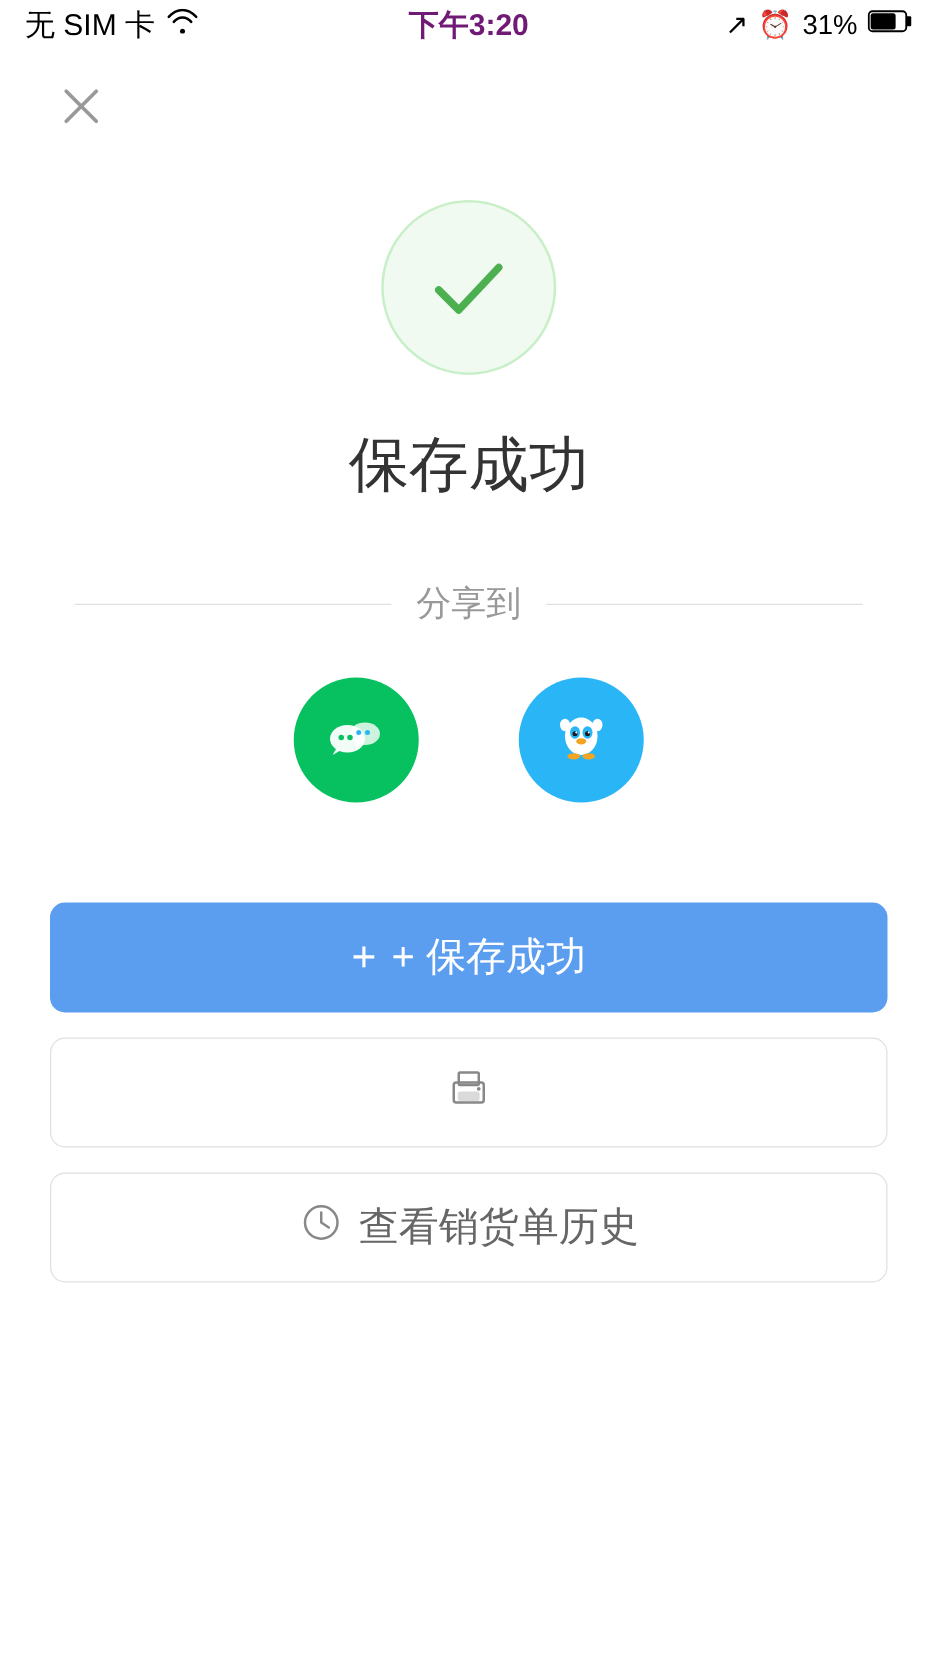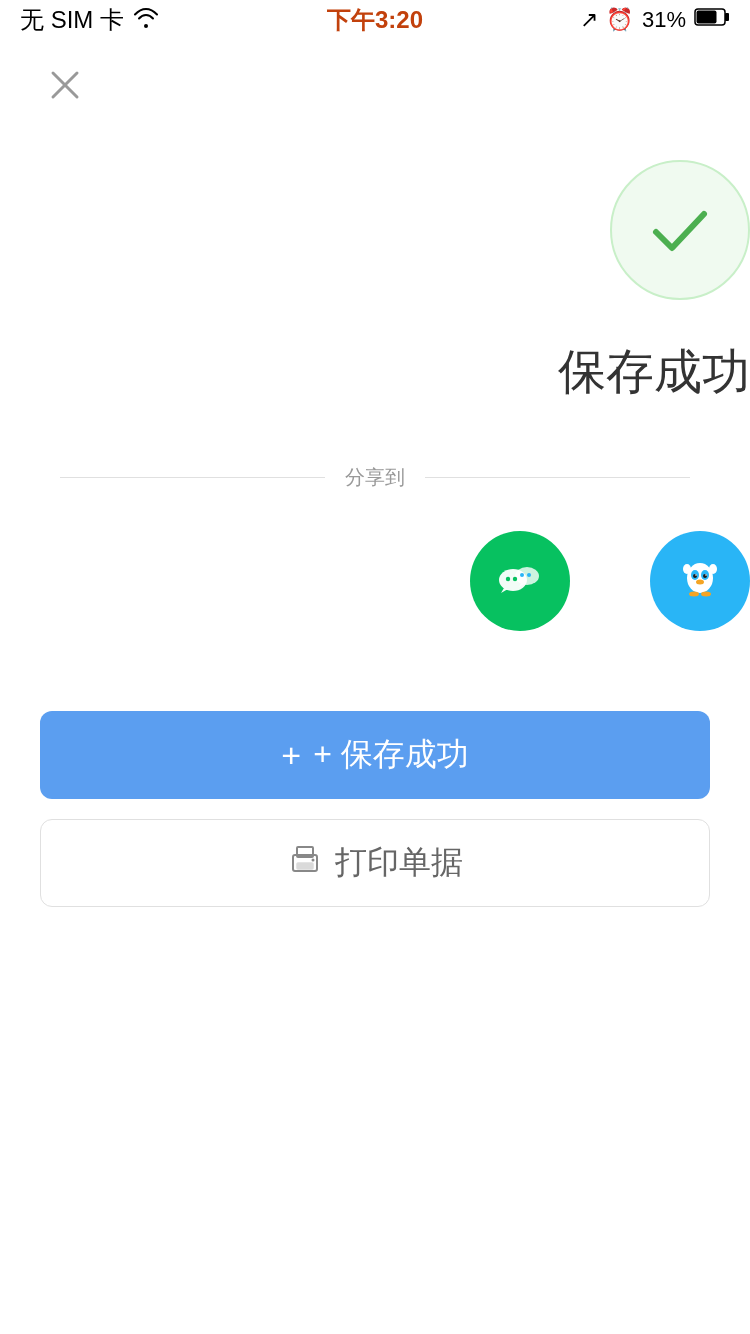--- a/index.html
+++ b/index.html
@@ -27,21 +27,21 @@
       font-weight: 500;
       color: #000;
       display: flex;
       align-items: center;
       gap: 8px;
       text-align: right;
     }
     .status-center {
       font-size: 24px;
       font-weight: 600;
-      color: #c2410c;
+      color: #701a75;
       position: absolute;
       left: 50%;
       transform: translateX(-50%);
     }
     .status-right {
       display: flex;
       align-items: center;
       gap: 8px;
       font-size: 22px;
       color: #000;
@@ -61,21 +61,21 @@
     }
     .close-btn svg {
       width: 32px;
       height: 32px;
     }
 
     
     .main-content {
       display: flex;
       flex-direction: column;
-      align-items: flex-end;
+      align-items: center;
       padding-top: 120px;
     }
 
     
     .success-circle {
       width: 140px;
       height: 140px;
       border-radius: 50%;
       background: #f0faf0;
       border: 2px solid #c8efc8;
@@ -104,21 +104,21 @@
       align-items: center;
       padding: 0 60px;
       margin-bottom: 40px;
     }
     .divider-line {
       flex: 1;
       height: 1px;
       background: #e0e0e0;
     }
     .share-label {
-      font-size: 20px;
+      font-size: 28px;
       color: #999;
       margin: 0 20px;
     }
 
     
     .share-icons {
       display: flex;
       gap: 80px;
       margin-bottom: 80px;
       align-items: center;
@@ -280,18 +280,26 @@
 
     <button class="btn-secondary">
       <span>
         <svg width="36" height="36" viewBox="0 0 36 36" fill="none">
           <rect x="6" y="14" width="24" height="16" rx="2" stroke="#888" stroke-width="2"></rect>
           <rect x="10" y="6" width="16" height="10" rx="1" stroke="#888" stroke-width="2"></rect>
           <rect x="10" y="22" width="16" height="6" rx="1" fill="#888" opacity="0.3" stroke="#888" stroke-width="1.5"></rect>
           <circle cx="26" cy="19" r="1.5" fill="#888"></circle>
         </svg>
       </span>
-      <span>打印单据</span>
     </button>
 
+    <button class="btn-secondary">
+      <span>
+        <svg width="36" height="36" viewBox="0 0 36 36" fill="none">
+          <circle cx="18" cy="18" r="13" stroke="#888" stroke-width="2"></circle>
+          <path d="M18 10 L18 18 L24 22" stroke="#888" stroke-width="2" stroke-linecap="round" stroke-linejoin="round"></path>
+        </svg>
+      </span>
+      <span>查看销货单历史</span>
+    </button>
 
   </div>
 </div>
 
 </body></html>

